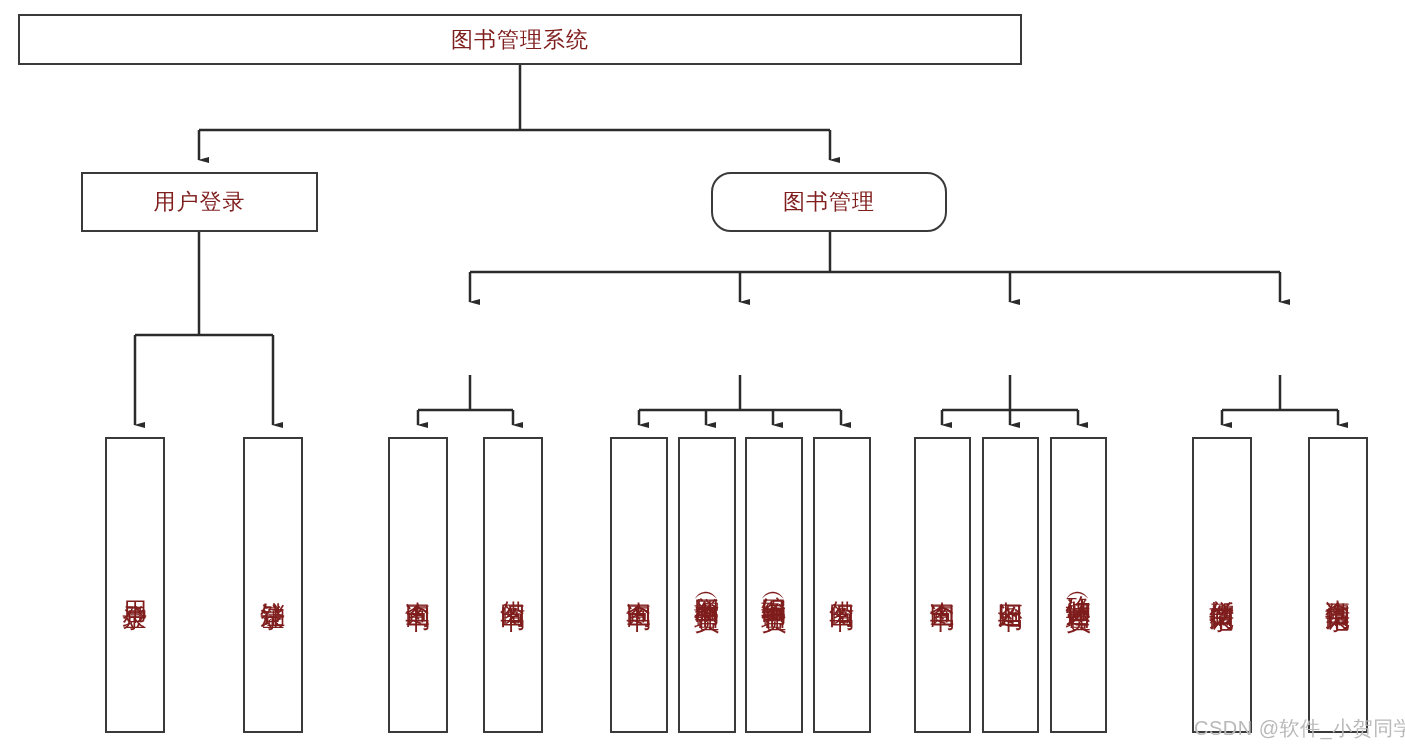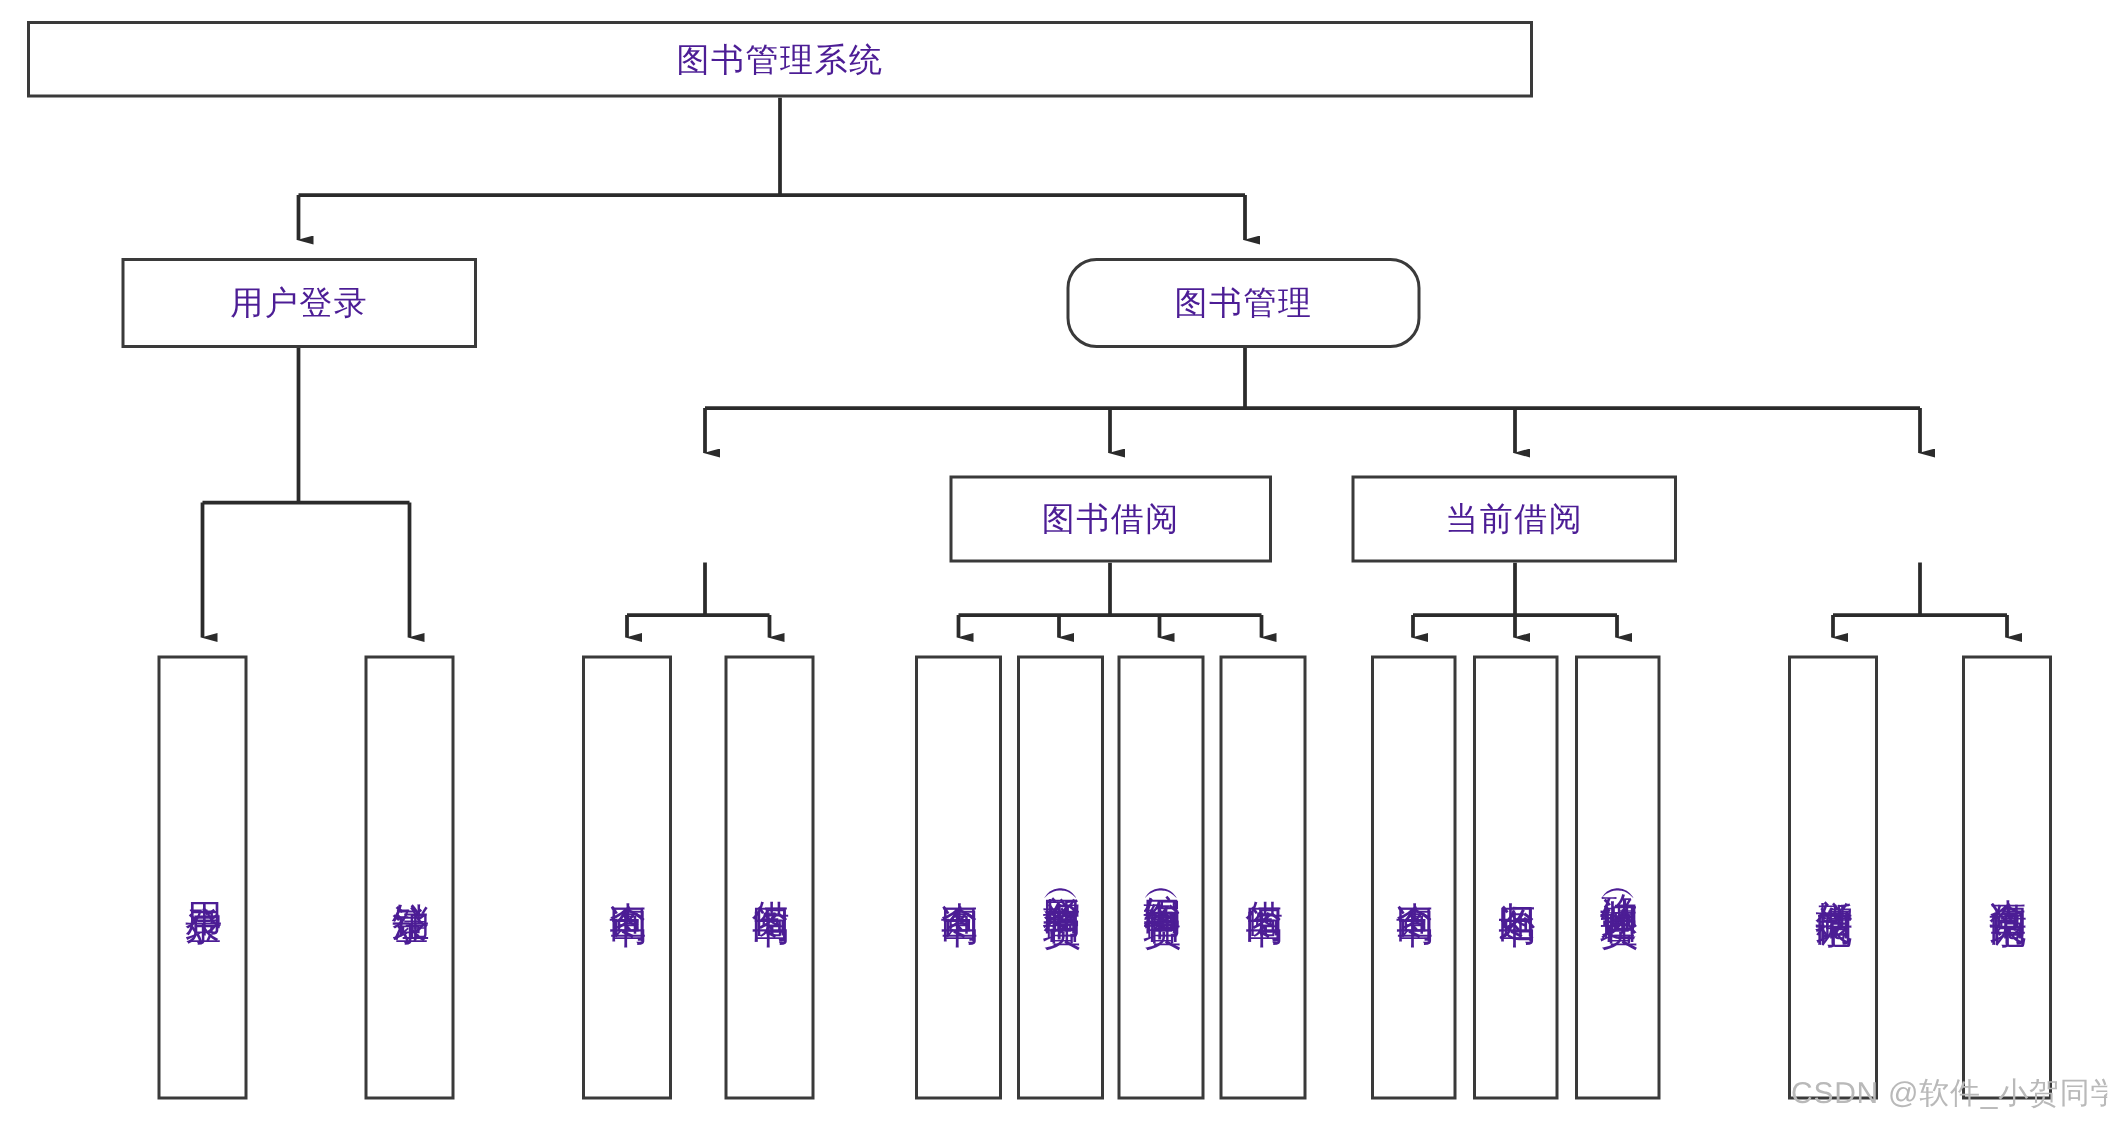--- a/index.html
+++ b/index.html
@@ -25,21 +25,21 @@
     height: 747px;
   }
   .node {
     position: absolute;
     box-sizing: border-box;
     border: 2px solid #3a3a3a;
     background: #ffffff;
     display: flex;
     align-items: center;
     justify-content: center;
-    color: #4c1d95;
+    color: #7f1d1d;
     z-index: 2;
   }
   .node.h {
     font-size: 22px;
     letter-spacing: 1px;
     white-space: nowrap;
   }
   .node.v {
     writing-mode: vertical-rl;
     text-orientation: upright;
@@ -124,26 +124,20 @@
     <span>图书管理系统</span>
   </div>
 
   <div class="node h" style="left:81px; top:172px; width:237px; height:60px;">
     <span>用户登录</span>
   </div>
   <div class="node h" style="left:711px; top:172px; width:236px; height:60px;border-radius:20px;">
     <span>图书管理</span>
   </div>
 
-  <div class="node h" style="left:633px; top:317px; width:215px; height:58px;">
-    <span>图书借阅</span>
-  </div>
-  <div class="node h" style="left:901px; top:317px; width:217px; height:58px;">
-    <span>当前借阅</span>
-  </div>
 
   <div class="node v" style="left:105px; top:437px; width:60px; height:296px;">
     <span class="vtext">用户登录</span>
   </div>
   <div class="node v" style="left:243px; top:437px; width:60px; height:296px;">
     <span class="vtext">注销登录</span>
   </div>
 
   <div class="node v" style="left:388px; top:437px; width:60px; height:296px;">
     <span class="vtext">查询图书</span>

